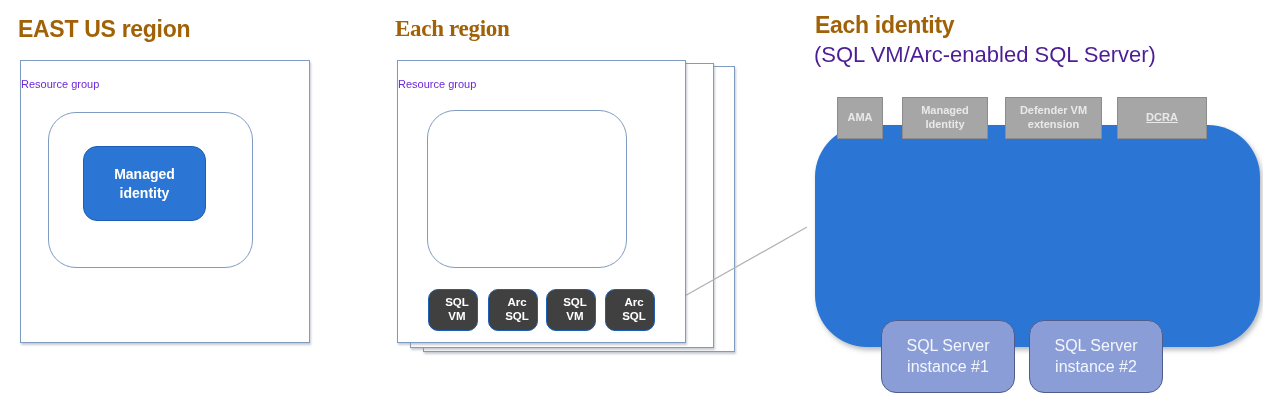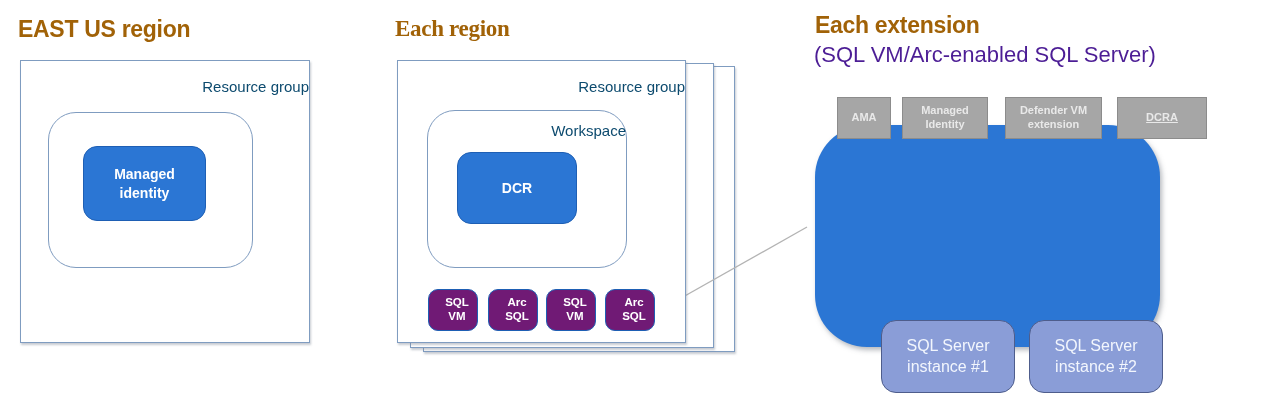--- a/index.html
+++ b/index.html
@@ -33,23 +33,23 @@
   .frame {
     position: absolute;
     background: #ffffff;
     border: 1.5px solid #7f9cc0;
     box-shadow: 1px 2px 2px rgba(130,140,155,0.45);
   }
 
   .section-label {
     position: absolute;
     width: 100%;
-    text-align: right;
-    font-size: 15px;
-    color: #0c4a6e;
+    text-align: left;
+    font-size: 11px;
+    color: #6d28d9;
   }
 
   .rounded-container {
     position: absolute;
     background: #ffffff;
     border: 1.5px solid #7f9cc0;
     border-radius: 28px;
   }
 
   .blue-box {
@@ -65,40 +65,40 @@
     align-items: center;
     justify-content: center;
     text-align: center;
     white-space: pre-line;
   }
 
   .small-blue-box {
     position: absolute;
     width: 50px;
     height: 42px;
-    background: #701a75;
+    background: #404040;
     border: 1.5px solid #1e5fb4;
     border-radius: 10px;
     color: #ffffff;
     font-size: 11.5px;
     font-weight: 600;
     line-height: 1.2;
     display: flex;
     align-items: center;
     justify-content: center;
     text-align: center;
     white-space: pre-line;
     padding-left: 8px;
   }
 
   .big-blue-container {
     position: absolute;
     left: 815px;
     top: 125px;
-    width: 345px;
+    width: 445px;
     height: 222px;
     background: #2b76d4;
     border-radius: 52px;
     box-shadow: 2px 3px 5px rgba(110,115,125,0.5);
   }
 
   .gray-box {
     position: absolute;
     top: 97px;
     height: 42px;
@@ -170,40 +170,38 @@
   <div>
     <div class="abs panel-title" style="left:395px; top:16px;font-family:Liberation Serif, serif;">Each region</div>
 
     <div class="frame" style="left:423px; top:66px; width:312px; height:286px;"></div>
     <div class="frame" style="left:410px; top:63px; width:304px; height:285px;"></div>
 
     <div class="frame z2" style="left:397px; top:60px; width:289px; height:283px;">
       <div class="section-label" style="top:17px;">Resource group</div>
 
       <div class="rounded-container" style="left:29px; top:49px; width:200px; height:158px;">
-        <div class="section-label" style="top:11px;">Workspace</div>
-        <div class="blue-box" style="left:29px; top:41px; width:120px; height:72px;">DCR</div>
       </div>
 
       <div class="small-blue-box" style="left:30px; top:228px;">SQL
 VM</div>
       <div class="small-blue-box" style="left:90px; top:228px;">Arc
 SQL</div>
       <div class="small-blue-box" style="left:148px; top:228px;">SQL
 VM</div>
       <div class="small-blue-box" style="left:207px; top:228px;">Arc
 SQL</div>
     </div>
   </div>
 
   <div>
-    <div class="abs panel-title" style="left:815px; top:12px;">Each extension</div>
+    <div class="abs panel-title" style="left:815px; top:12px;">Each identity</div>
     <div class="abs panel-subtitle" style="left:814px; top:42px;">(SQL VM/Arc-enabled SQL Server)</div>
 
-    <div class="gray-box" style="left:837px; width:54px;">AMA</div>
+    <div class="gray-box" style="left:837px; width:46px;">AMA</div>
     <div class="gray-box" style="left:902px; width:86px;">Managed
 Identity</div>
     <div class="gray-box" style="left:1005px; width:97px;">Defender VM
 extension</div>
     <div class="gray-box" style="left:1117px; width:90px;text-decoration:underline;">DCRA</div>
 
     <div class="big-blue-container z2">
       <div class="instance-box" style="left:66px;">SQL Server
 instance #1</div>
       <div class="instance-box" style="left:214px;">SQL Server

